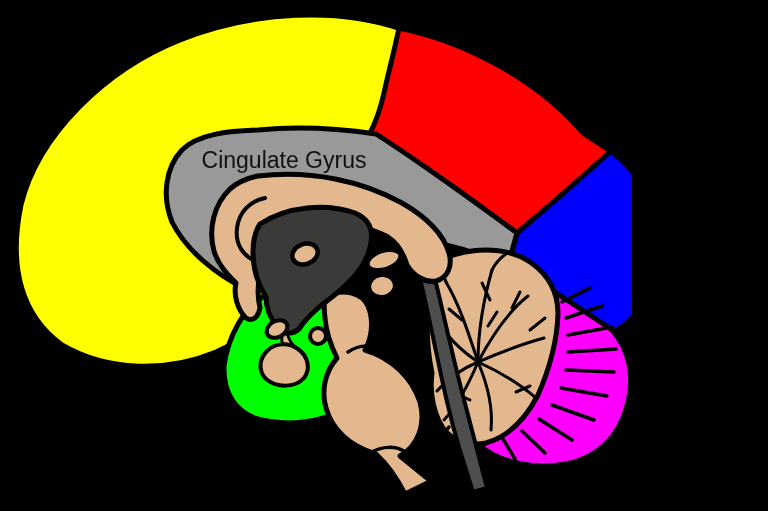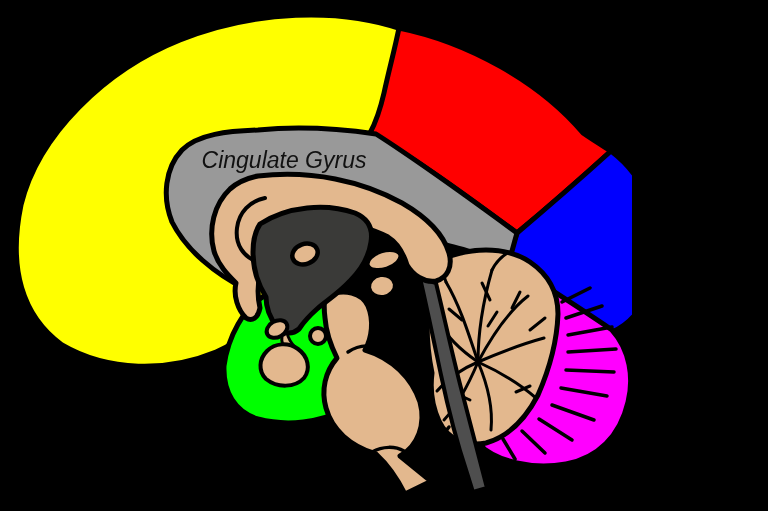--- a/index.html
+++ b/index.html
@@ -1,16 +1,16 @@
 <!DOCTYPE html>
 <html><head>
 <meta charset="utf-8">
 <style>
   html,body{margin:0;padding:0;background:#000;}
-  .stage{position:relative;width:632px;height:511px;background:#000;overflow:hidden;font-style:italic;}
+  .stage{position:relative;width:632px;height:511px;background:#000;overflow:hidden;}
   svg{display:block;}
   .label-text{font-family:"Liberation Sans","DejaVu Sans",sans-serif;font-size:23px;}
 </style>
 </head>
 <body>
 
 <div class="stage">
 <svg width="768" height="511" viewBox="0 0 768 511">
 
   <rect x="0" y="0" width="768" height="511" fill="#000000"></rect>

